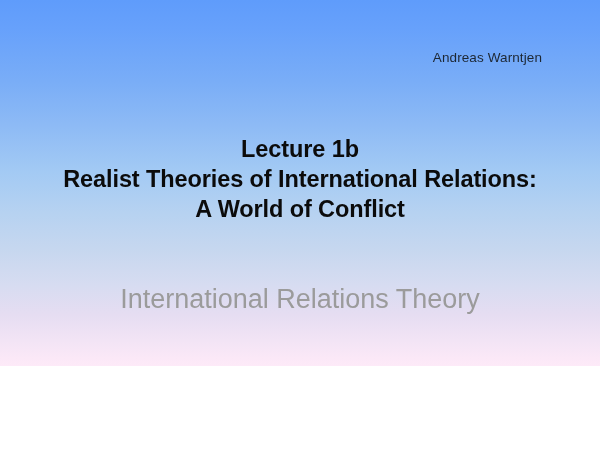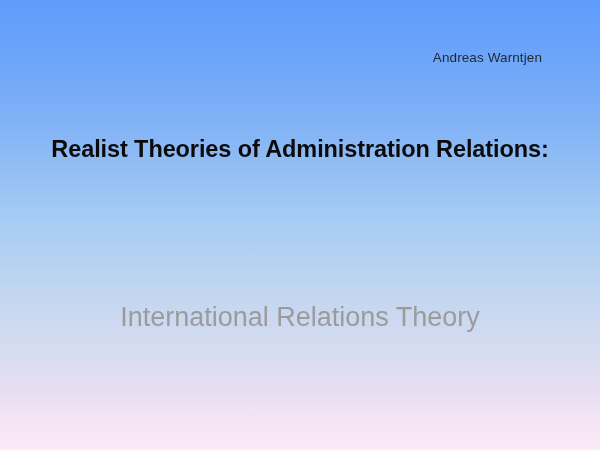--- a/index.html
+++ b/index.html
@@ -9,21 +9,21 @@
   body {
     width: 600px;
     height: 450px;
     overflow: hidden;
     font-family: "Liberation Sans", sans-serif;
   }
 
   #slide {
     position: relative;
     width: 600px;
-    height: 450px;
+    height: 366px;
     box-sizing: border-box;
     background: linear-gradient(
       to bottom,
       #5f9cfb 0%,
       #67a1fb 8%,
       #79adf7 22%,
       #8dbaf5 34%,
       #a3caf4 47%,
       #b6d2f1 58%,
       #c6d7ef 68%,
@@ -71,21 +71,21 @@
     letter-spacing: -0.1px;
   }
   #title-block .title-line {
     display: block;
     white-space: nowrap;
   }
 
   
   #subtitle-block {
     position: absolute;
-    top: 295px;
+    top: 277px;
     left: 0;
     width: 600px;
     text-align: center;
     color: #9b9b9b;
     font-weight: normal;
     font-size: 27px;
     line-height: 45px;
     letter-spacing: 0px;
   }
   #subtitle-block .subtitle-line {
@@ -96,20 +96,22 @@
 </head>
 <body>
 
 <div id="slide">
 
   <div id="author-block">
     <span class="author-line" id="author-name">Andreas Warntjen</span>
   </div>
 
   <div id="title-block">
-    <span class="title-line">Realist Theories of Administration Relations:</span>
+    <span class="title-line">Lecture 1b</span>
+    <span class="title-line">Realist Theories of International Relations:</span>
+    <span class="title-line">A World of Conflict</span>
   </div>
 
   <div id="subtitle-block">
     <span class="subtitle-line">International Relations Theory</span>
   </div>
 
 </div>
 
 </body></html>

